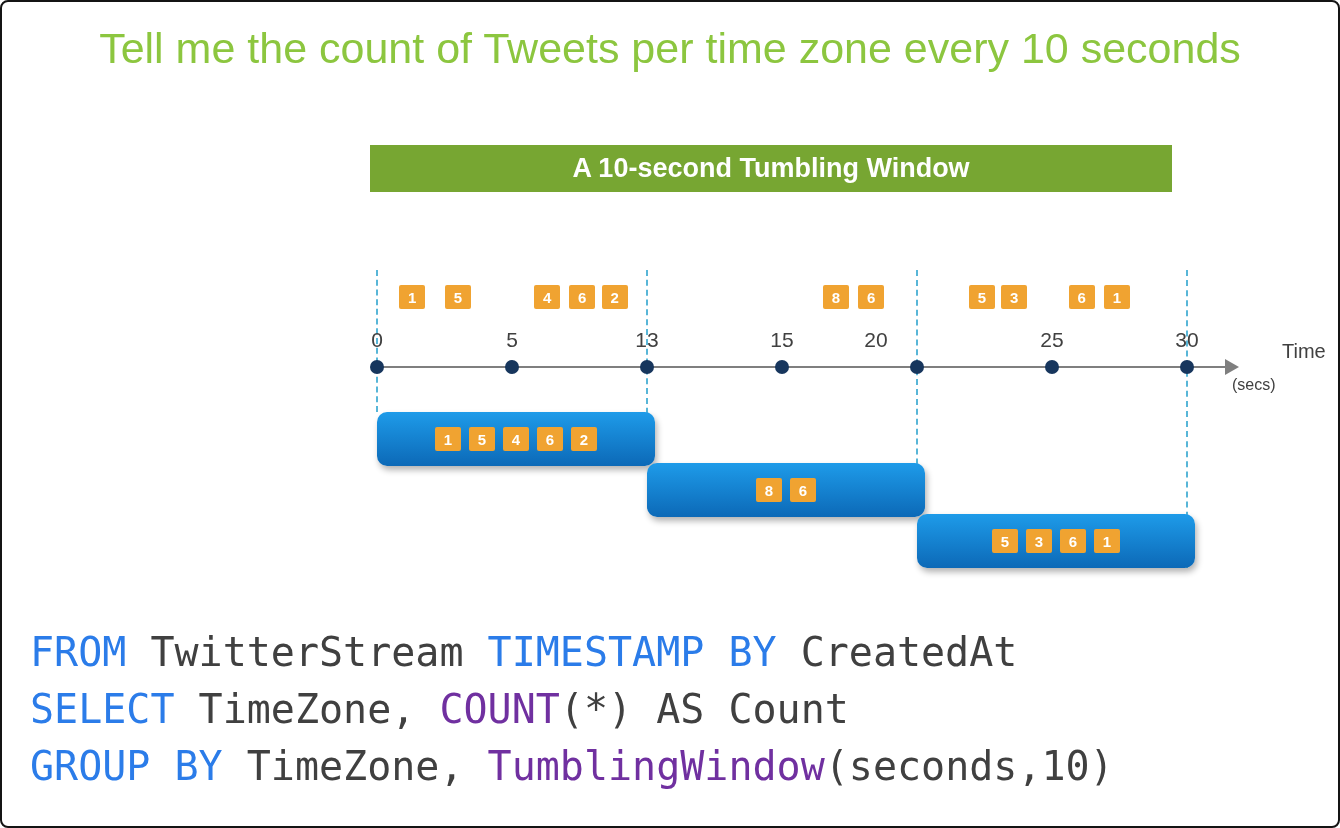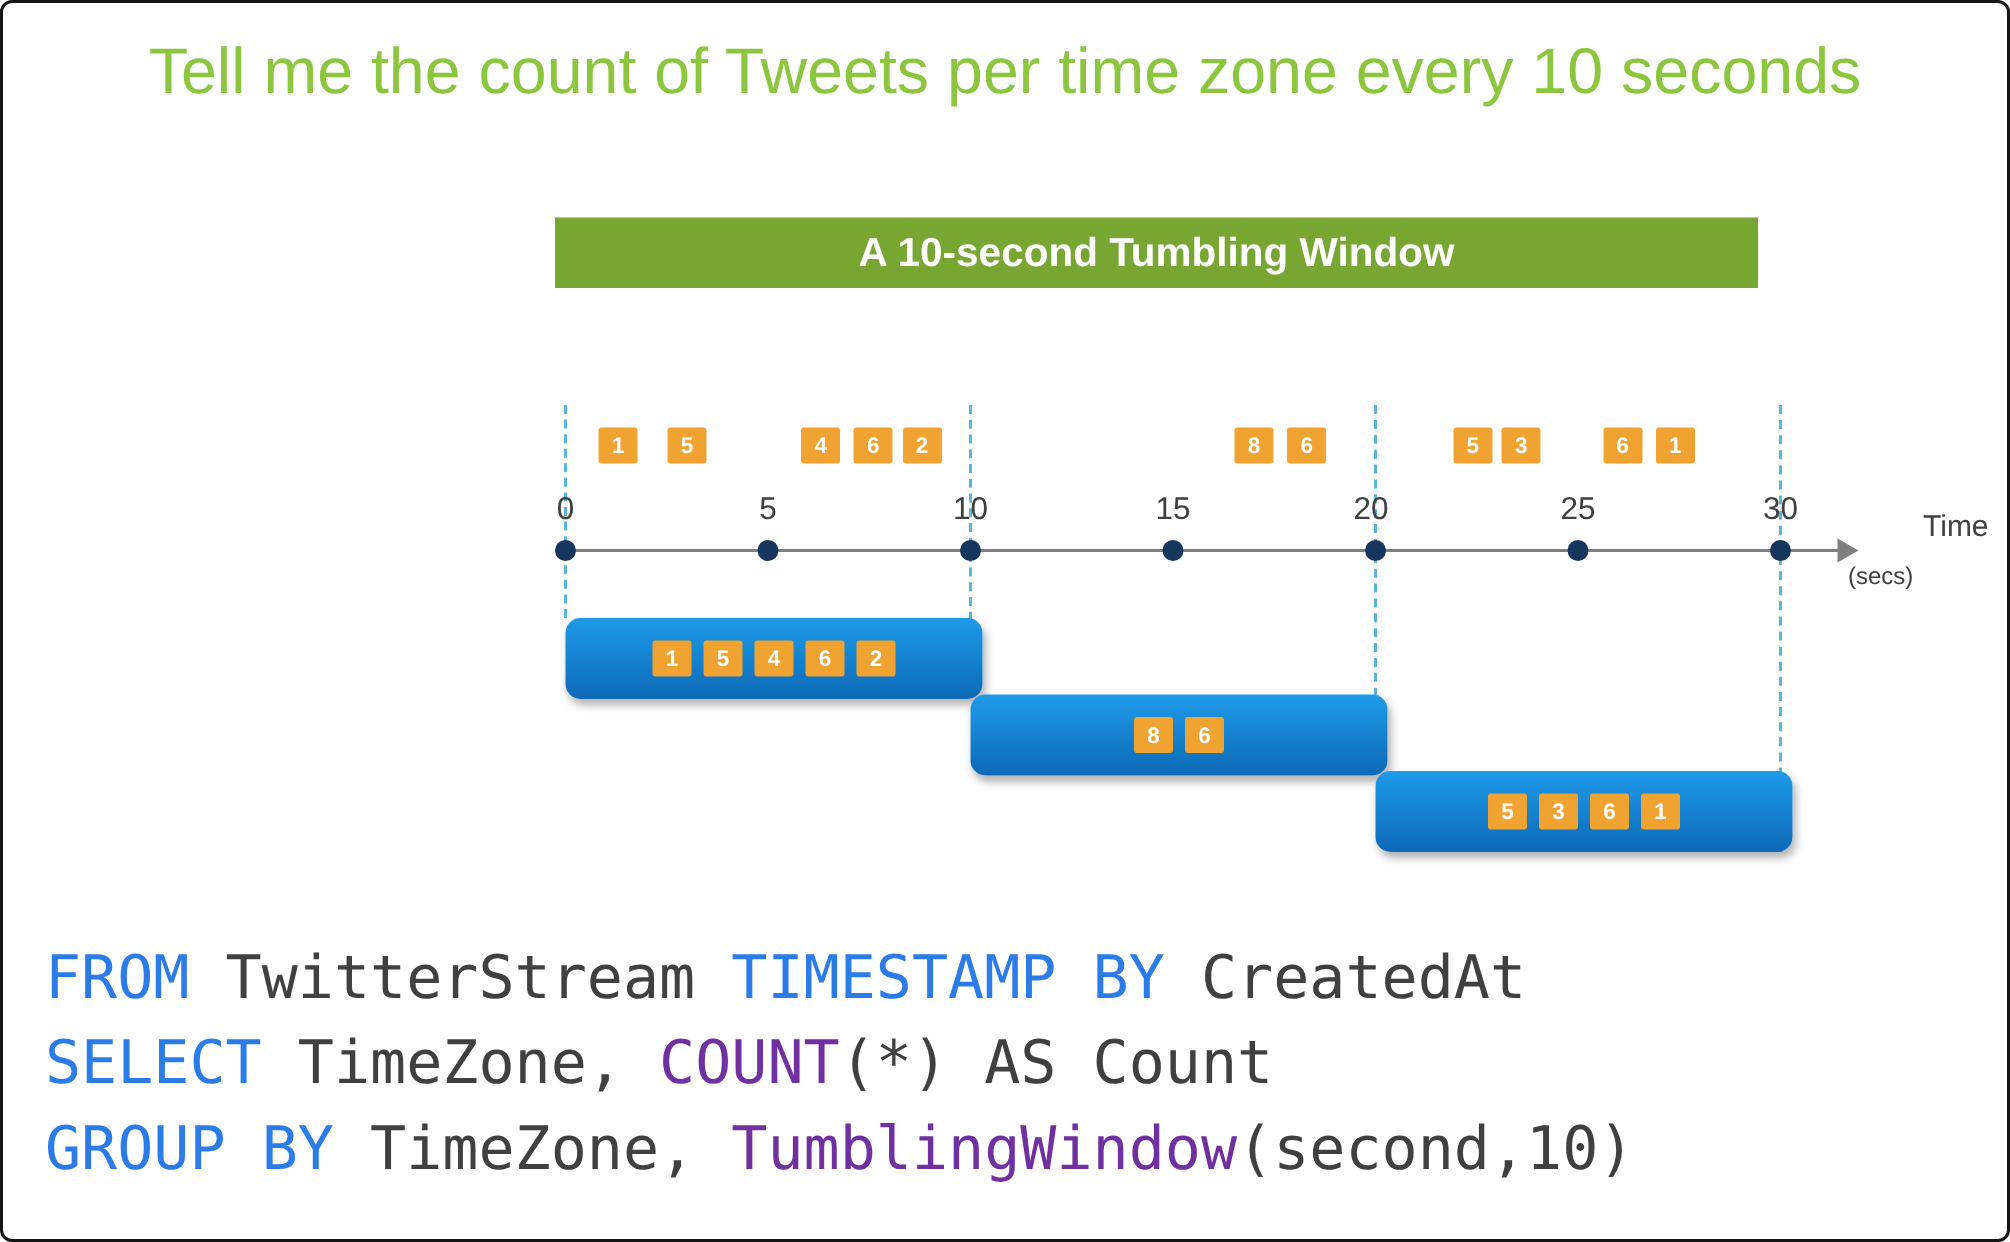--- a/index.html
+++ b/index.html
@@ -69,25 +69,25 @@
     <div class="axis-label">Time</div>
     <div class="axis-sublabel">(secs)</div>
   <div class="dash" style="left: 374px; top: 268px; height: 142px;"></div>
       <div class="dash" style="left: 644px; top: 268px; height: 193px;"></div>
       <div class="dash" style="left: 914px; top: 268px; height: 244px;"></div>
       <div class="dash" style="left: 1184px; top: 268px; height: 298px;"></div>
       <div class="tick-label" style="left: 375px; top: 326px;">0</div>
       <div class="dot" style="left: 368px; top: 358px;"></div>
       <div class="tick-label" style="left: 510px; top: 326px;">5</div>
       <div class="dot" style="left: 503px; top: 358px;"></div>
-      <div class="tick-label" style="left: 645px; top: 326px;">10</div>
+      <div class="tick-label" style="left: 645px; top: 326px;">13</div>
       <div class="dot" style="left: 638px; top: 358px;"></div>
       <div class="tick-label" style="left: 780px; top: 326px;">15</div>
       <div class="dot" style="left: 773px; top: 358px;"></div>
-      <div class="tick-label" style="left: 912px; top: 326px;">20</div>
+      <div class="tick-label" style="left: 874px; top: 326px;">20</div>
       <div class="dot" style="left: 908px; top: 358px;"></div>
       <div class="tick-label" style="left: 1050px; top: 326px;">25</div>
       <div class="dot" style="left: 1043px; top: 358px;"></div>
       <div class="tick-label" style="left: 1185px; top: 326px;">30</div>
       <div class="dot" style="left: 1178px; top: 358px;"></div>
       <div class="chip chip-abs" style="left: 397.1px; top: 283px;">1</div>
       <div class="chip chip-abs" style="left: 443px; top: 283px;">5</div>
       <div class="chip chip-abs" style="left: 532.1px; top: 283px;">4</div>
       <div class="chip chip-abs" style="left: 567.2px; top: 283px;">6</div>
       <div class="chip chip-abs" style="left: 599.6px; top: 283px;">2</div>
@@ -112,15 +112,15 @@
         <div class="chip">5</div>
         <div class="chip">3</div>
         <div class="chip">6</div>
         <div class="chip">1</div>
       </div>
     </div>
 
   <div class="code" id="code">
       <div class="code-line"><span class="tok-kw-blue">FROM</span><span class="tok-plain"> TwitterStream </span><span class="tok-kw-blue">TIMESTAMP BY</span><span class="tok-plain"> CreatedAt</span></div>
       <div class="code-line"><span class="tok-kw-blue">SELECT</span><span class="tok-plain"> TimeZone, </span><span class="tok-kw-purple">COUNT</span><span class="tok-plain">(*) AS Count</span></div>
-      <div class="code-line"><span class="tok-kw-blue">GROUP BY</span><span class="tok-plain"> TimeZone, </span><span class="tok-kw-purple">TumblingWindow</span><span class="tok-plain">(second,10)</span></div>
+      <div class="code-line"><span class="tok-kw-blue">GROUP BY</span><span class="tok-plain"> TimeZone, </span><span class="tok-kw-purple">TumblingWindow</span><span class="tok-plain">(seconds,10)</span></div>
     </div>
 </div>
 
 </body></html>

